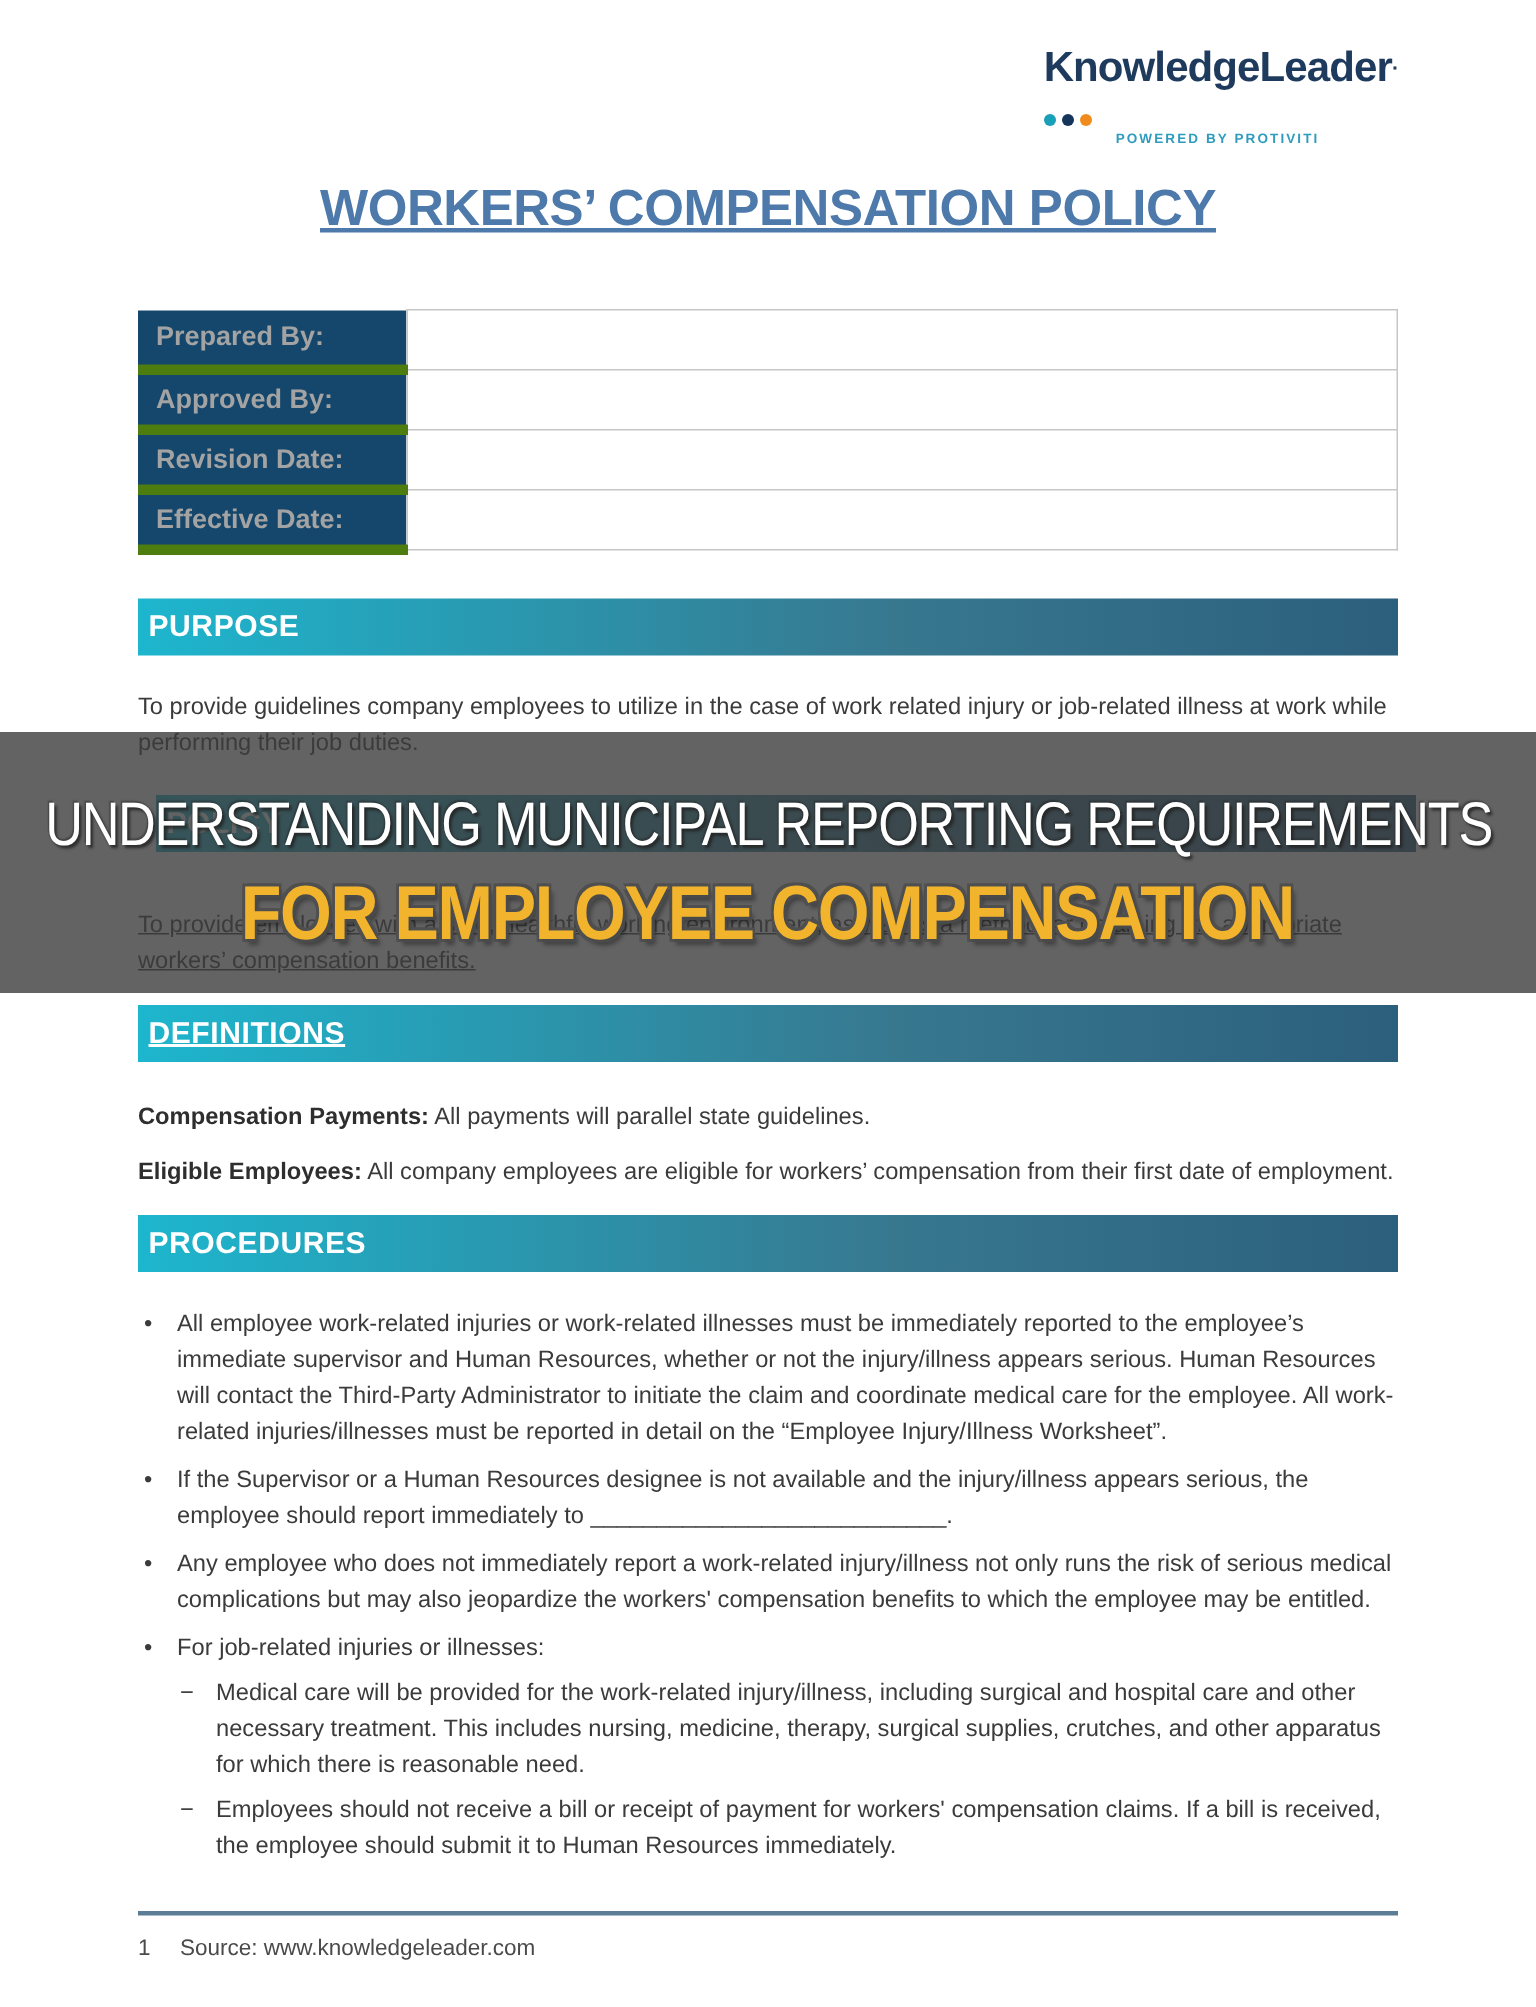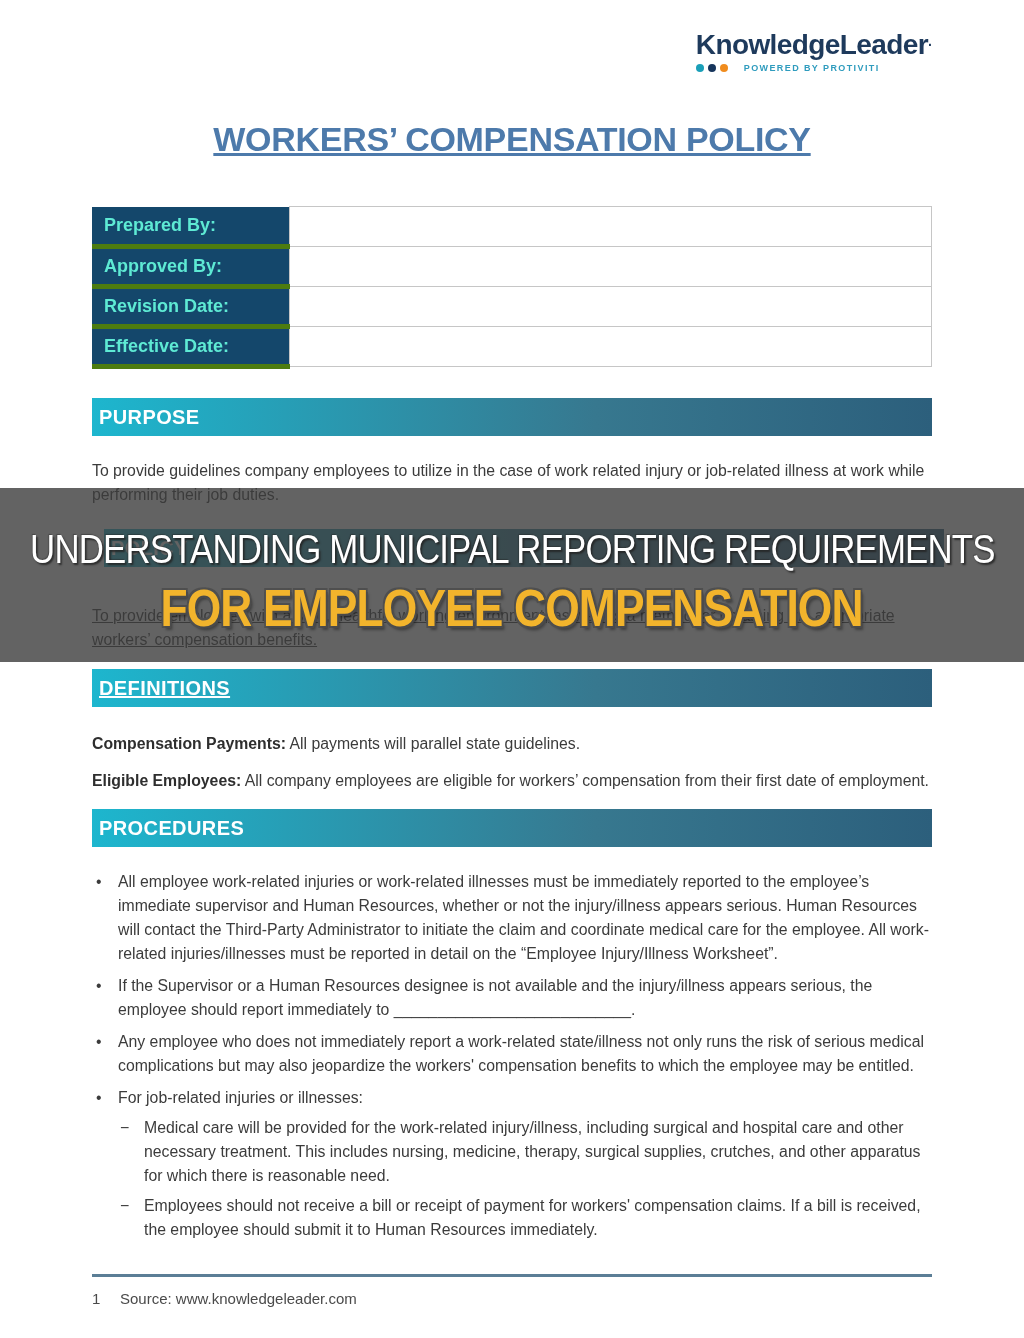--- a/index.html
+++ b/index.html
@@ -8,31 +8,31 @@
   .page { position:relative; width:1024px; height:1338px; background:#ffffff; overflow:hidden; }
   .content { padding:0 92px; }
 
   
   .logo { position:absolute; top:30px; right:92px; text-align:left; }
   .logo-text { font-size:28px; font-weight:bold; color:#1e3a5c; letter-spacing:-0.6px; line-height:30px; }
   .logo-mark { font-size:14px; vertical-align:top; color:#1e3a5c; }
   .logo-sub { margin-top:3px; display:flex; align-items:center; }
   .dot { width:8px; height:8px; border-radius:50%; display:inline-block; margin-right:4px; }
   .dot1 { background:#1a9fb8; } .dot2 { background:#16355c; } .dot3 { background:#f08c1e; }
-  .tagline { margin-left:12px; font-size:9px; font-weight:bold; color:#2f9cbe; letter-spacing:1.4px; }
+  .tagline { margin-left:12px; font-size:9px; font-weight:bold; color:#2f9cbe; letter-spacing:1.4px;margin-top:24px; }
 
   
   h1.doc-title { padding-top:120px; text-align:center; font-size:34px; font-weight:bold;
     color:#4d7aab; letter-spacing:-0.3px; line-height:38px;text-decoration:underline; }
 
   
   table.info { margin-top:48px; width:840px; border-collapse:collapse; }
   table.info td { height:40px; font-size:18px; }
-  td.lbl { width:197px; background:#14476b; color:#5eead4; font-weight:bold; padding-left:12px;
-    border-bottom:5px solid #4d7c0f; }
+  td.lbl { width:179px; background:#14476b; color:#a3a3a3; font-weight:bold; padding-left:12px;
+    border-bottom:7px solid #4d7c0f; }
   td.val { background:#ffffff; border:1px solid #c6c6c6; }
 
   
   .bar { margin-top:0; height:38px; width:840px; display:flex; align-items:center; padding-left:7px;
     background:linear-gradient(to right, #1db6ce, #37788f 60%, #2c5f7c);
     color:#ffffff; font-weight:bold; font-size:20px; letter-spacing:0.4px; }
   .body-text { width:840px; font-size:15.8px; line-height:24px; color:#3b3b3b; }
   .mt-purpose-bar { margin-top:29px; }
   .mt-purpose-p  { margin-top:23px; }
   .mt-policy-bar { margin-top:22px;margin-left:12px; }
@@ -138,21 +138,21 @@
         <div class="bi">
           <span class="bm">•</span>
           <span class="bt">All employee work-related injuries or work-related illnesses must be immediately reported to the employee’s immediate supervisor and Human Resources, whether or not the injury/illness appears serious. Human Resources will contact the Third-Party Administrator to initiate the claim and coordinate medical care for the employee. All work-related injuries/illnesses must be reported in detail on the “Employee Injury/Illness Worksheet”.</span>
         </div>
         <div class="bi">
           <span class="bm">•</span>
           <span class="bt">If the Supervisor or a Human Resources designee is not available and the injury/illness appears serious, the employee should report immediately to ___________________________.</span>
         </div>
         <div class="bi">
           <span class="bm">•</span>
-          <span class="bt">Any employee who does not immediately report a work-related state/illness not only runs the risk of serious medical complications but may also jeopardize the workers' compensation benefits to which the employee may be entitled.</span>
+          <span class="bt">Any employee who does not immediately report a work-related injury/illness not only runs the risk of serious medical complications but may also jeopardize the workers' compensation benefits to which the employee may be entitled.</span>
         </div>
         <div class="bi lead">
           <span class="bm">•</span>
           <span class="bt">For job-related injuries or illnesses:</span>
         </div>
         <div class="bi sub">
           <span class="bm">−</span>
           <span class="bt">Medical care will be provided for the work-related injury/illness, including surgical and hospital care and other necessary treatment. This includes nursing, medicine, therapy, surgical supplies, crutches, and other apparatus for which there is reasonable need.</span>
         </div>
         <div class="bi sub">

